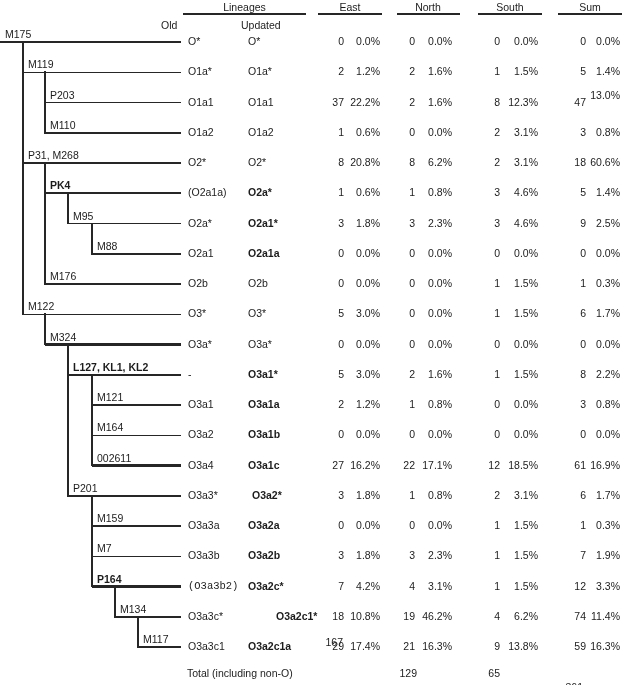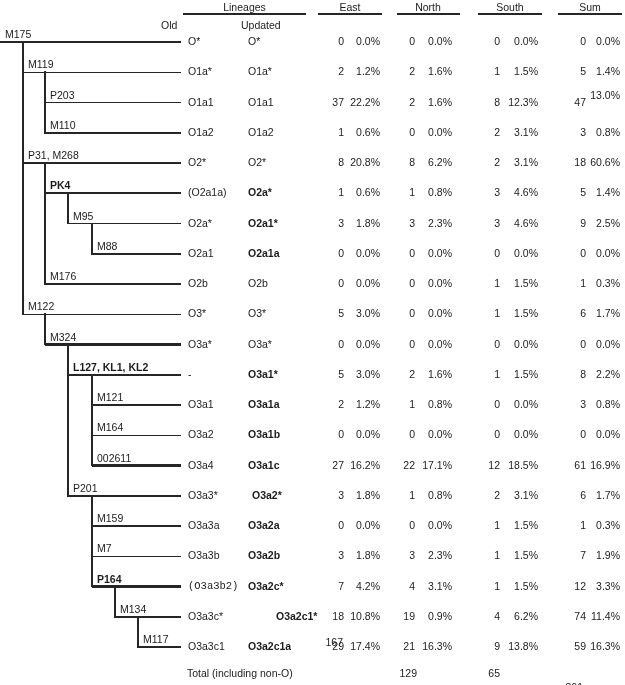--- a/index.html
+++ b/index.html
@@ -276,21 +276,21 @@
     <div class="num" style="left: 486px; top: 579.5px; width: 52px;">1.5%</div>
     <div class="num" style="left: 544px; top: 579.5px; width: 42px;">12</div>
     <div class="num" style="left: 568px; top: 579.5px; width: 52px;">3.3%</div>
     <div class="hline" style="left: 115px; top: 616px; width: 66px; height: 1.5px;"></div>
     <div class="lbl" style="left: 120px; top: 602.75px;">M134</div>
     <div class="lbl" style="left: 188px; top: 609.75px;">O3a3c*</div>
     <div class="lbl b" style="left: 248px; top: 609.75px; margin-left: 28px;">O3a2c1*</div>
     <div class="num" style="left: 302px; top: 609.75px; width: 42px;">18</div>
     <div class="num" style="left: 328px; top: 609.75px; width: 52px;">10.8%</div>
     <div class="num" style="left: 373px; top: 609.75px; width: 42px;">19</div>
-    <div class="num" style="left: 400px; top: 609.75px; width: 52px;">0.9%</div>
+    <div class="num" style="left: 400px; top: 609.75px; width: 52px;">46.2%</div>
     <div class="num" style="left: 458px; top: 609.75px; width: 42px;">4</div>
     <div class="num" style="left: 486px; top: 609.75px; width: 52px;">6.2%</div>
     <div class="num" style="left: 544px; top: 609.75px; width: 42px;">74</div>
     <div class="num" style="left: 568px; top: 609.75px; width: 52px;">11.4%</div>
     <div class="hline" style="left: 138px; top: 646.25px; width: 43px; height: 1.5px;"></div>
     <div class="lbl" style="left: 143px; top: 633px;">M117</div>
     <div class="lbl" style="left: 188px; top: 640px;">O3a3c1</div>
     <div class="lbl b" style="left: 248px; top: 640px;">O3a2c1a</div>
     <div class="num" style="left: 302px; top: 640px; width: 42px;">29</div>
     <div class="num" style="left: 328px; top: 640px; width: 52px;">17.4%</div>

